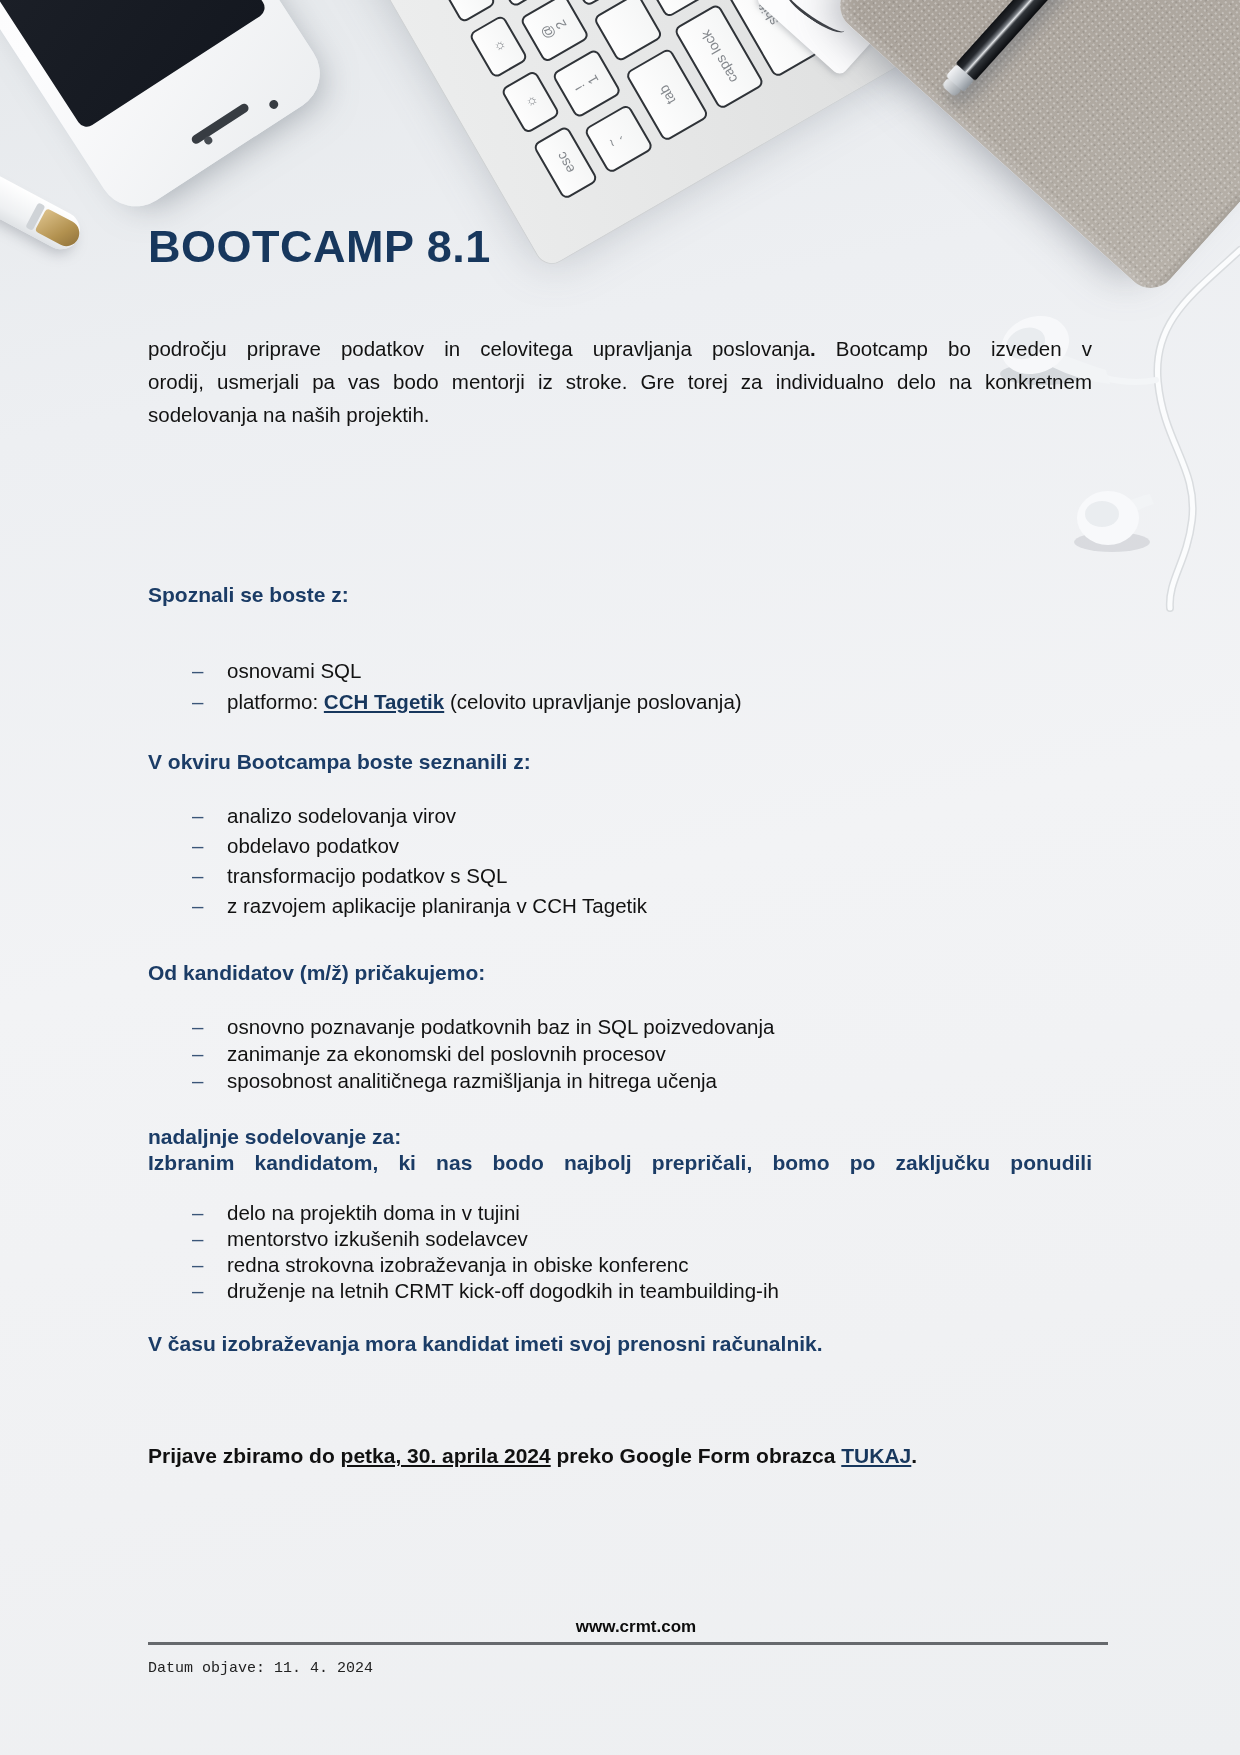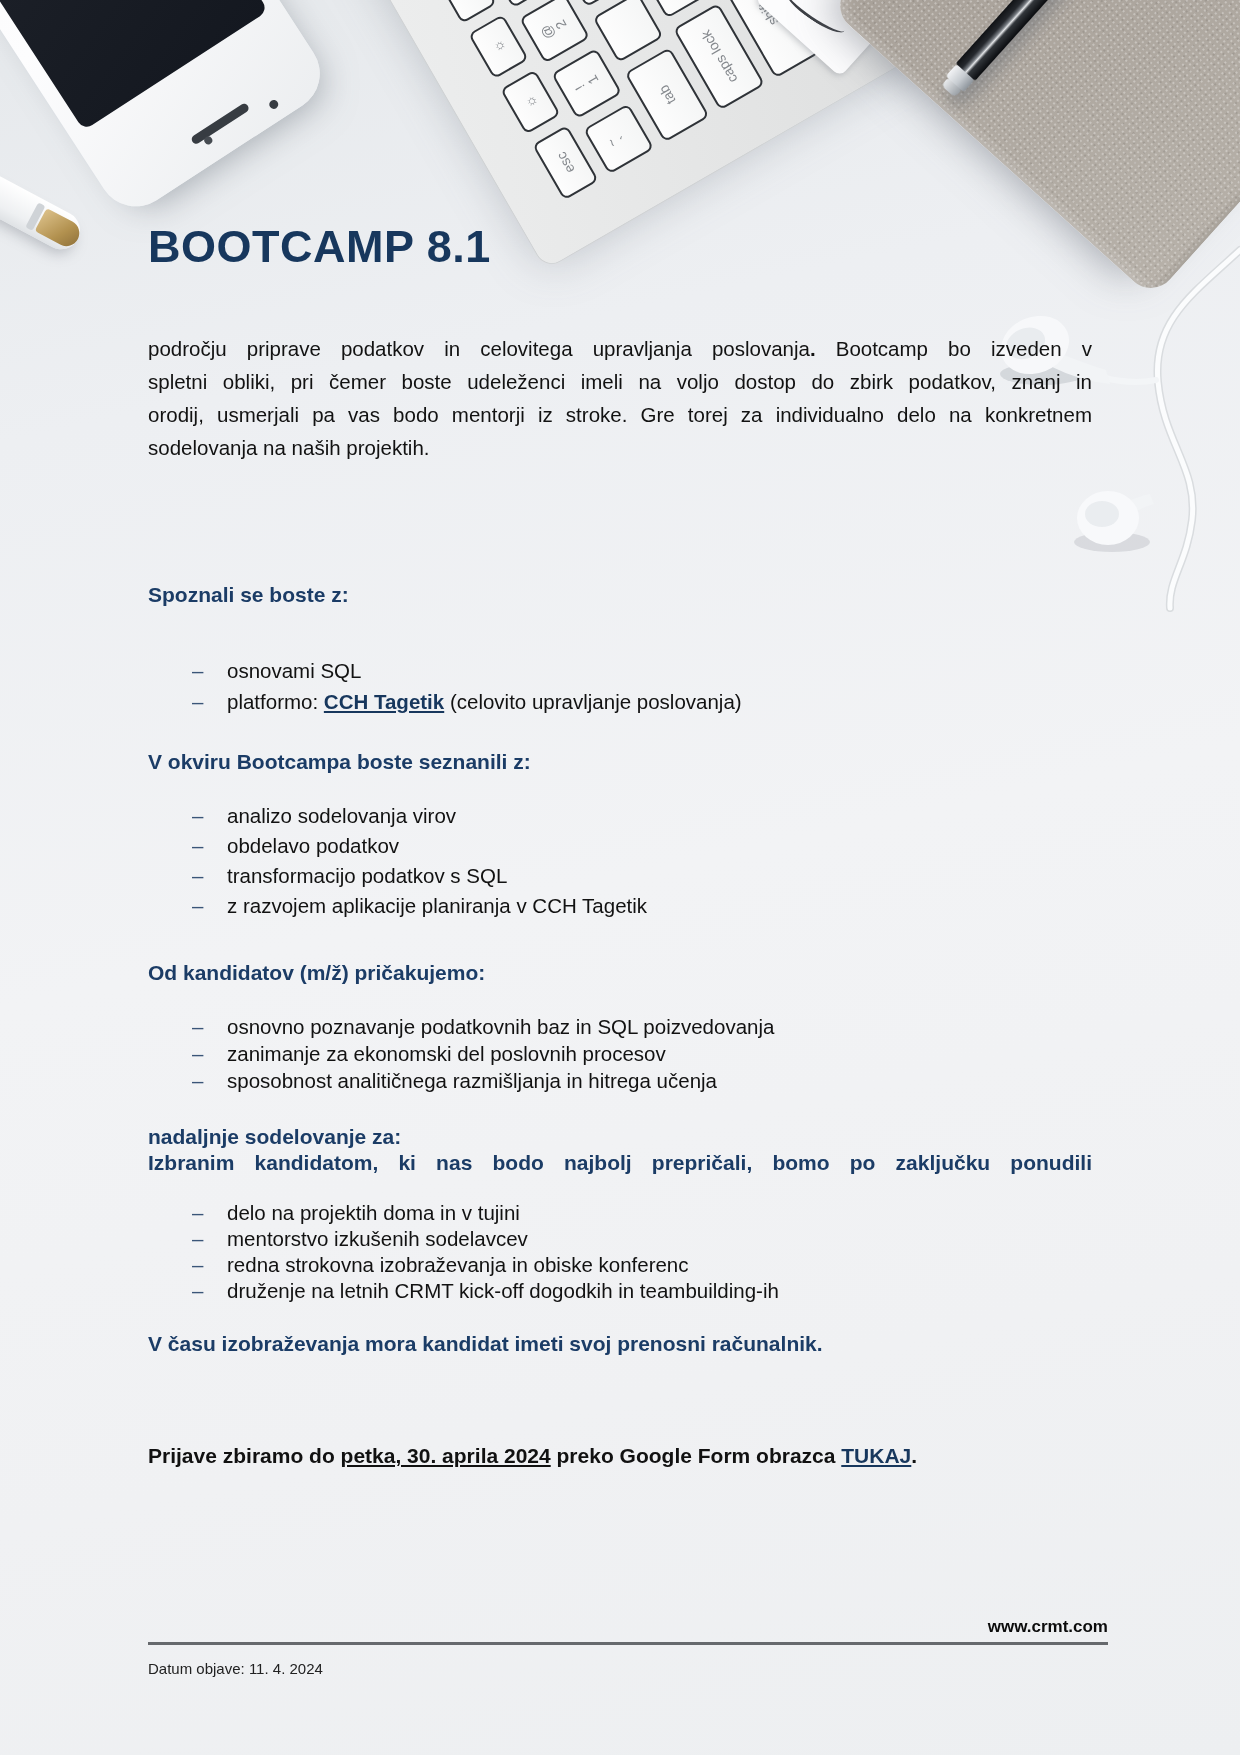--- a/index.html
+++ b/index.html
@@ -80,24 +80,24 @@
   .list{color:#121212;font-size:20.5px;}
   #l1{top:655px;line-height:31px;} #l2{top:801px;line-height:30px;}
   #l3{top:1013px;line-height:27px;} #l4{top:1200px;line-height:26px;}
   .li{position:relative;padding-left:79px;}
   .dash{position:absolute;left:44px;color:#3A5578;}
 
   #cta{top:1443px;font-size:21px;line-height:26px;font-weight:700;white-space:nowrap;}
 
   .b{font-weight:700;text-align:center;} .u{text-decoration:underline;} .nav{color:#17375D;}
 
-  .footer-site{position:absolute;top:1617px;left:148px;width:960px;text-align:right;
+  .footer-site{position:absolute;top:1617px;left:156px;width:960px;text-align:center;
         font-size:17px;font-weight:700;color:#0c0c0c;z-index:2;}
   .footer-rule{position:absolute;top:1642px;left:148px;width:960px;height:3px;background:#66696D;z-index:2;}
-  .footer-date{position:absolute;top:1660px;left:148px;font-size:15px;color:#222;z-index:2;}
+  .footer-date{position:absolute;top:1660px;left:148px;font-size:15px;color:#222;z-index:2;font-family:Liberation Mono, monospace;}
 </style>
 </head>
 <body>
 
 <div class="page">
 
   <div class="photo">
     <div class="kb">
         <div id="kb-keys">
           <div class="kb-row">
@@ -165,21 +165,20 @@
       <ellipse cx="1108" cy="518" rx="31" ry="27" fill="#f8f9fb"></ellipse>
       <ellipse cx="1102" cy="514" rx="17" ry="13" fill="#eaedf0"></ellipse>
     </svg>
   </div>
 
   <div class="content">
     <h1 id="title">BOOTCAMP 8.1</h1>
 
     <div id="intro" class="body-text">
         <div class="tline just-line"><span>področju priprave podatkov in celovitega upravljanja poslovanja</span><span class="b">.</span><span> Bootcamp bo izveden v</span></div>
-        <div class="tline just-line"><span>spletni obliki, pri čemer boste udeleženci imeli na voljo dostop do zbirk podatkov, znanj in</span></div>
         <div class="tline just-line"><span>orodij, usmerjali pa vas bodo mentorji iz stroke. Gre torej za individualno delo na konkretnem</span></div>
         <div class="tline"><span>sodelovanja na naših projektih.</span></div>
       </div>
 
     <div id="h1" class="sec-h">
         <div class="tline">Spoznali se boste z:</div>
       </div>
     <div id="l1" class="list">
         <div class="li"><span class="dash">–</span><span><span>osnovami SQL</span></span></div>
         <div class="li"><span class="dash">–</span><span><span>platformo: </span><span class="b u nav">CCH Tagetik</span><span> (celovito upravljanje poslovanja)</span></span></div>

